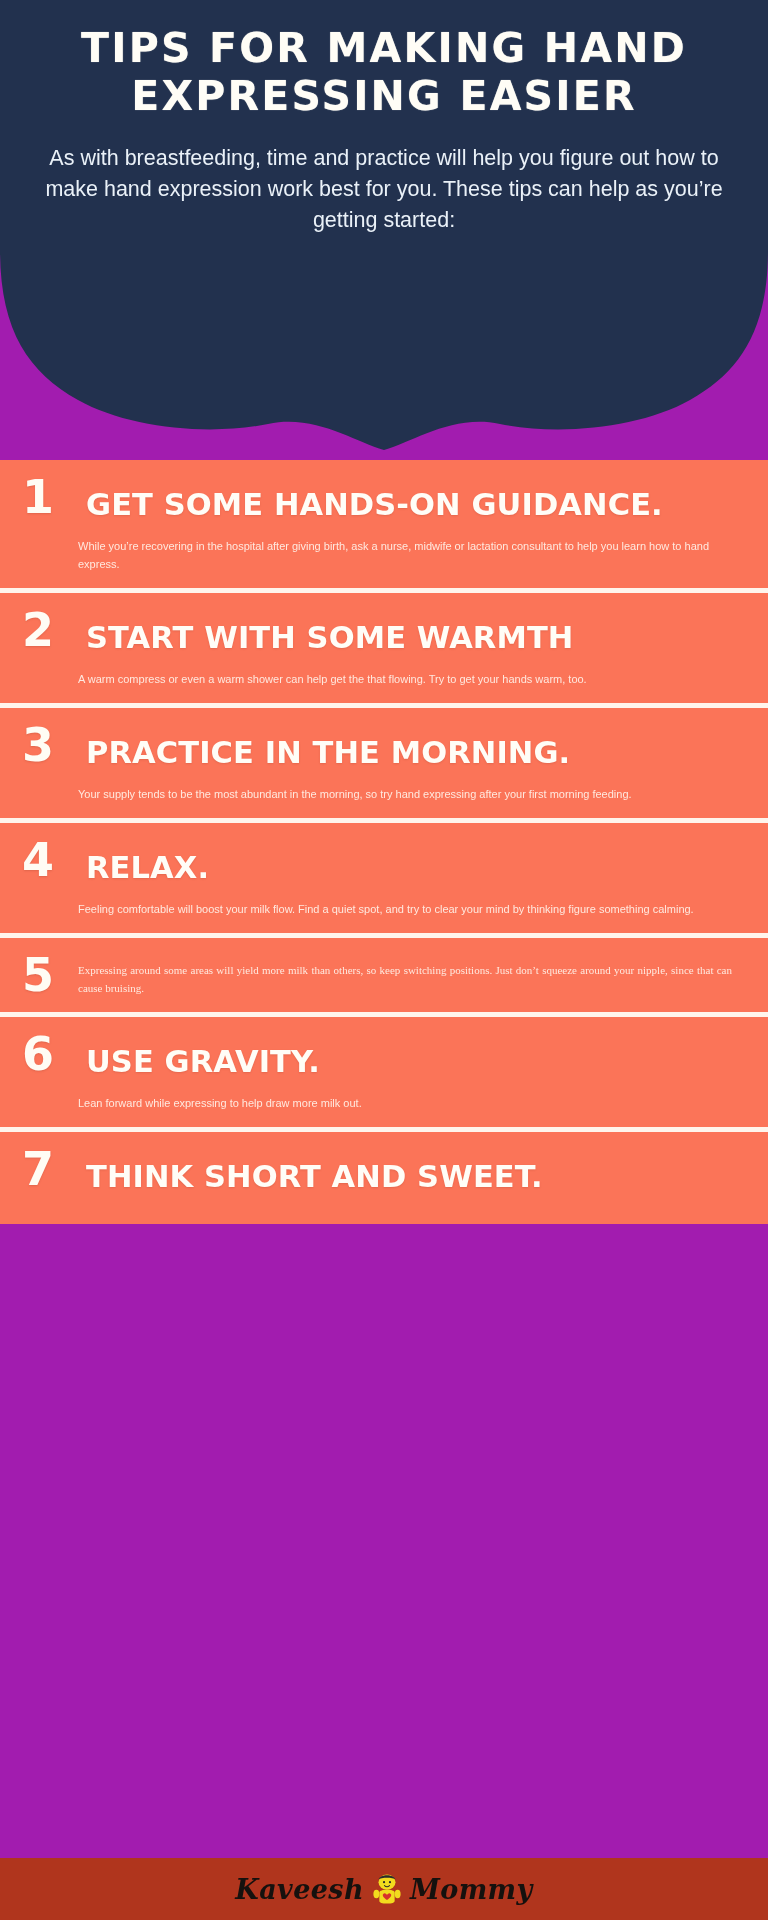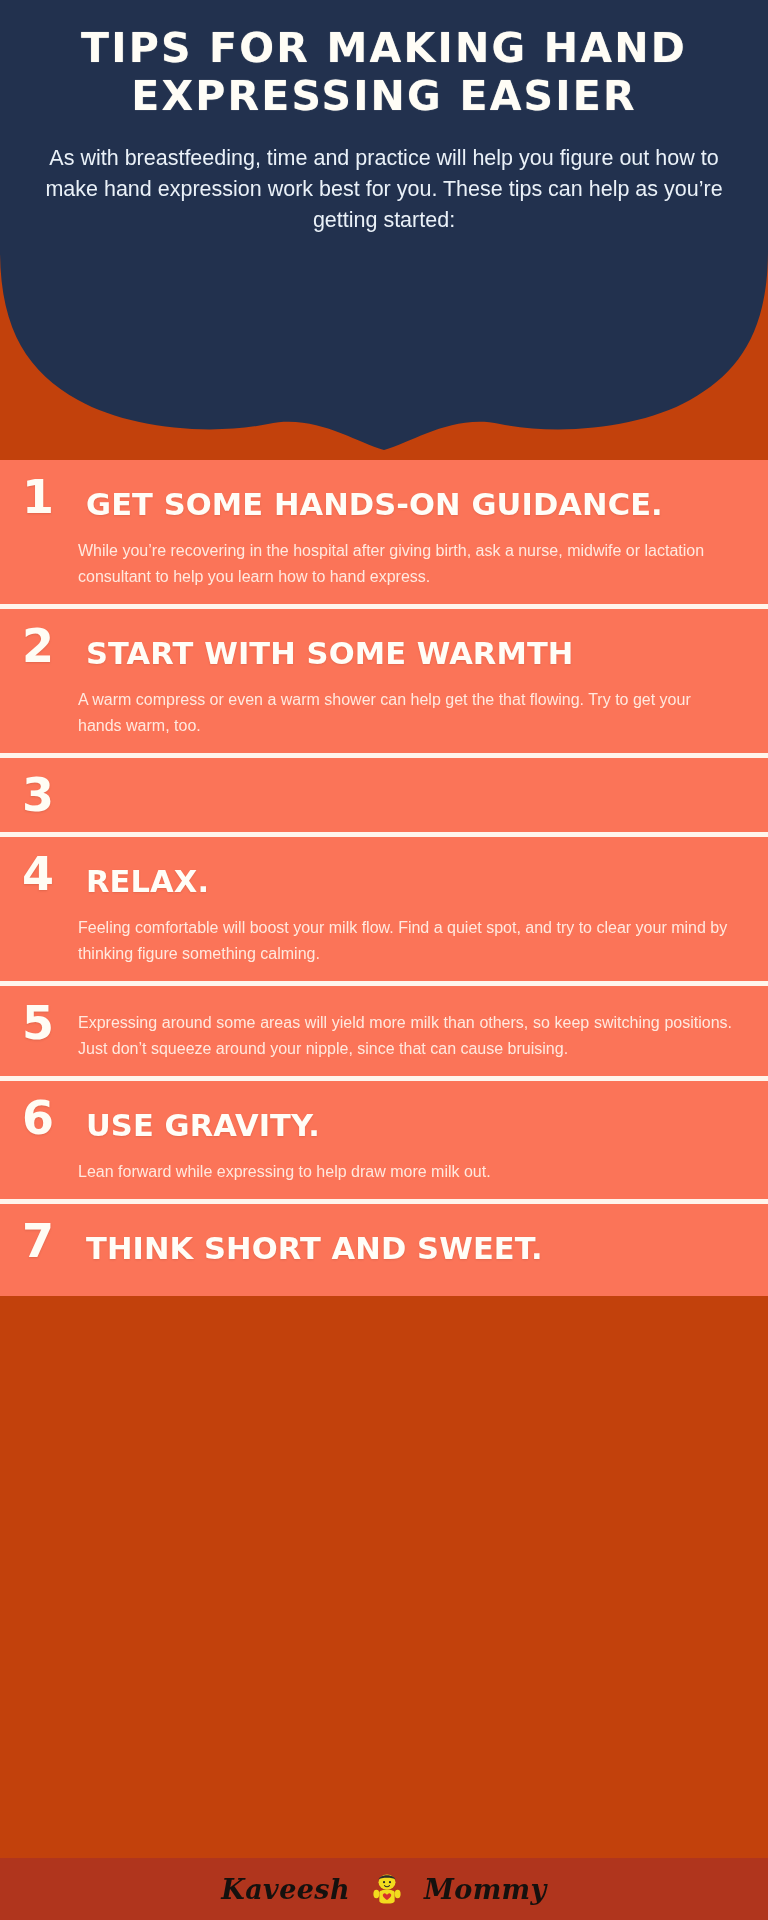--- a/index.html
+++ b/index.html
@@ -12,21 +12,21 @@
     height: 1920px;
     overflow: hidden;
     font-family: "Liberation Sans", sans-serif;
     position: relative;
   }
 
   #infographic {
     position: relative;
     width: 768px;
     height: 1920px;
-    background: #c2410c;
+    background: #a21caf;
     overflow: hidden;
   }
 
   
   .header {
     position: absolute;
     top: 0;
     left: 0;
     width: 768px;
     height: 460px;
@@ -117,30 +117,31 @@
     line-height: 1.12;
     letter-spacing: 0.1px;
     text-transform: uppercase;
     margin: 16px;
     text-shadow: 0 1px 2px rgba(150,60,40,0.22);
   }
   .tip-text {
     color: #FFE9DF;
     font-family: "Liberation Sans", sans-serif;
     font-weight: 400;
-    font-size: 16px;
+    font-size: 11px;
     line-height: 1.62;
     margin: 12px 0 0 0;
     padding-right: 6px;
   }
   .tip-text.indent {
     padding-left: 8px;
   }
   .tip-text.justify {
     text-align: justify;
+    font-family: Liberation Serif, serif;
   }
 
   .divider {
     width: 768px;
     height: 5px;
     background: #FFF5EC;
     box-shadow: 0 1px 0 rgba(255,255,255,0.35);
   }
 
   
@@ -153,21 +154,21 @@
     background: #B0351D;
     z-index: 4;
     display: flex;
     align-items: center;
     justify-content: center;
   }
   .logo {
     display: flex;
     align-items: center;
     justify-content: center;
-    gap: 16px;
+    gap: 2px;
   }
   .logo-word {
     color: #15110E;
     font-family: "DejaVu Serif", serif;
     font-style: italic;
     font-weight: bold;
     font-size: 27px;
     letter-spacing: 0.4px;
     line-height: 1;
   }
@@ -218,20 +219,24 @@
           <div class="tip-title">START WITH SOME WARMTH</div>
           <div class="tip-text indent">A warm compress or even a warm shower can help get the that flowing. Try to get your hands warm, too.</div>
         </div>
       </div>
     </div>
     <div class="divider"></div>
 
     <div class="tip">
       <div class="tip-inner">
         <div class="tip-num">3</div>
+        <div class="tip-body">
+          <div class="tip-title">PRACTICE IN THE MORNING.</div>
+          <div class="tip-text indent">Your supply tends to be the most abundant in the morning, so try hand expressing after your first morning feeding.</div>
+        </div>
       </div>
     </div>
     <div class="divider"></div>
 
     <div class="tip">
       <div class="tip-inner">
         <div class="tip-num">4</div>
         <div class="tip-body">
           <div class="tip-title">RELAX.</div>
           <div class="tip-text indent">Feeling comfortable will boost your milk flow. Find a quiet spot, and try to clear your mind by thinking figure something calming.</div>

